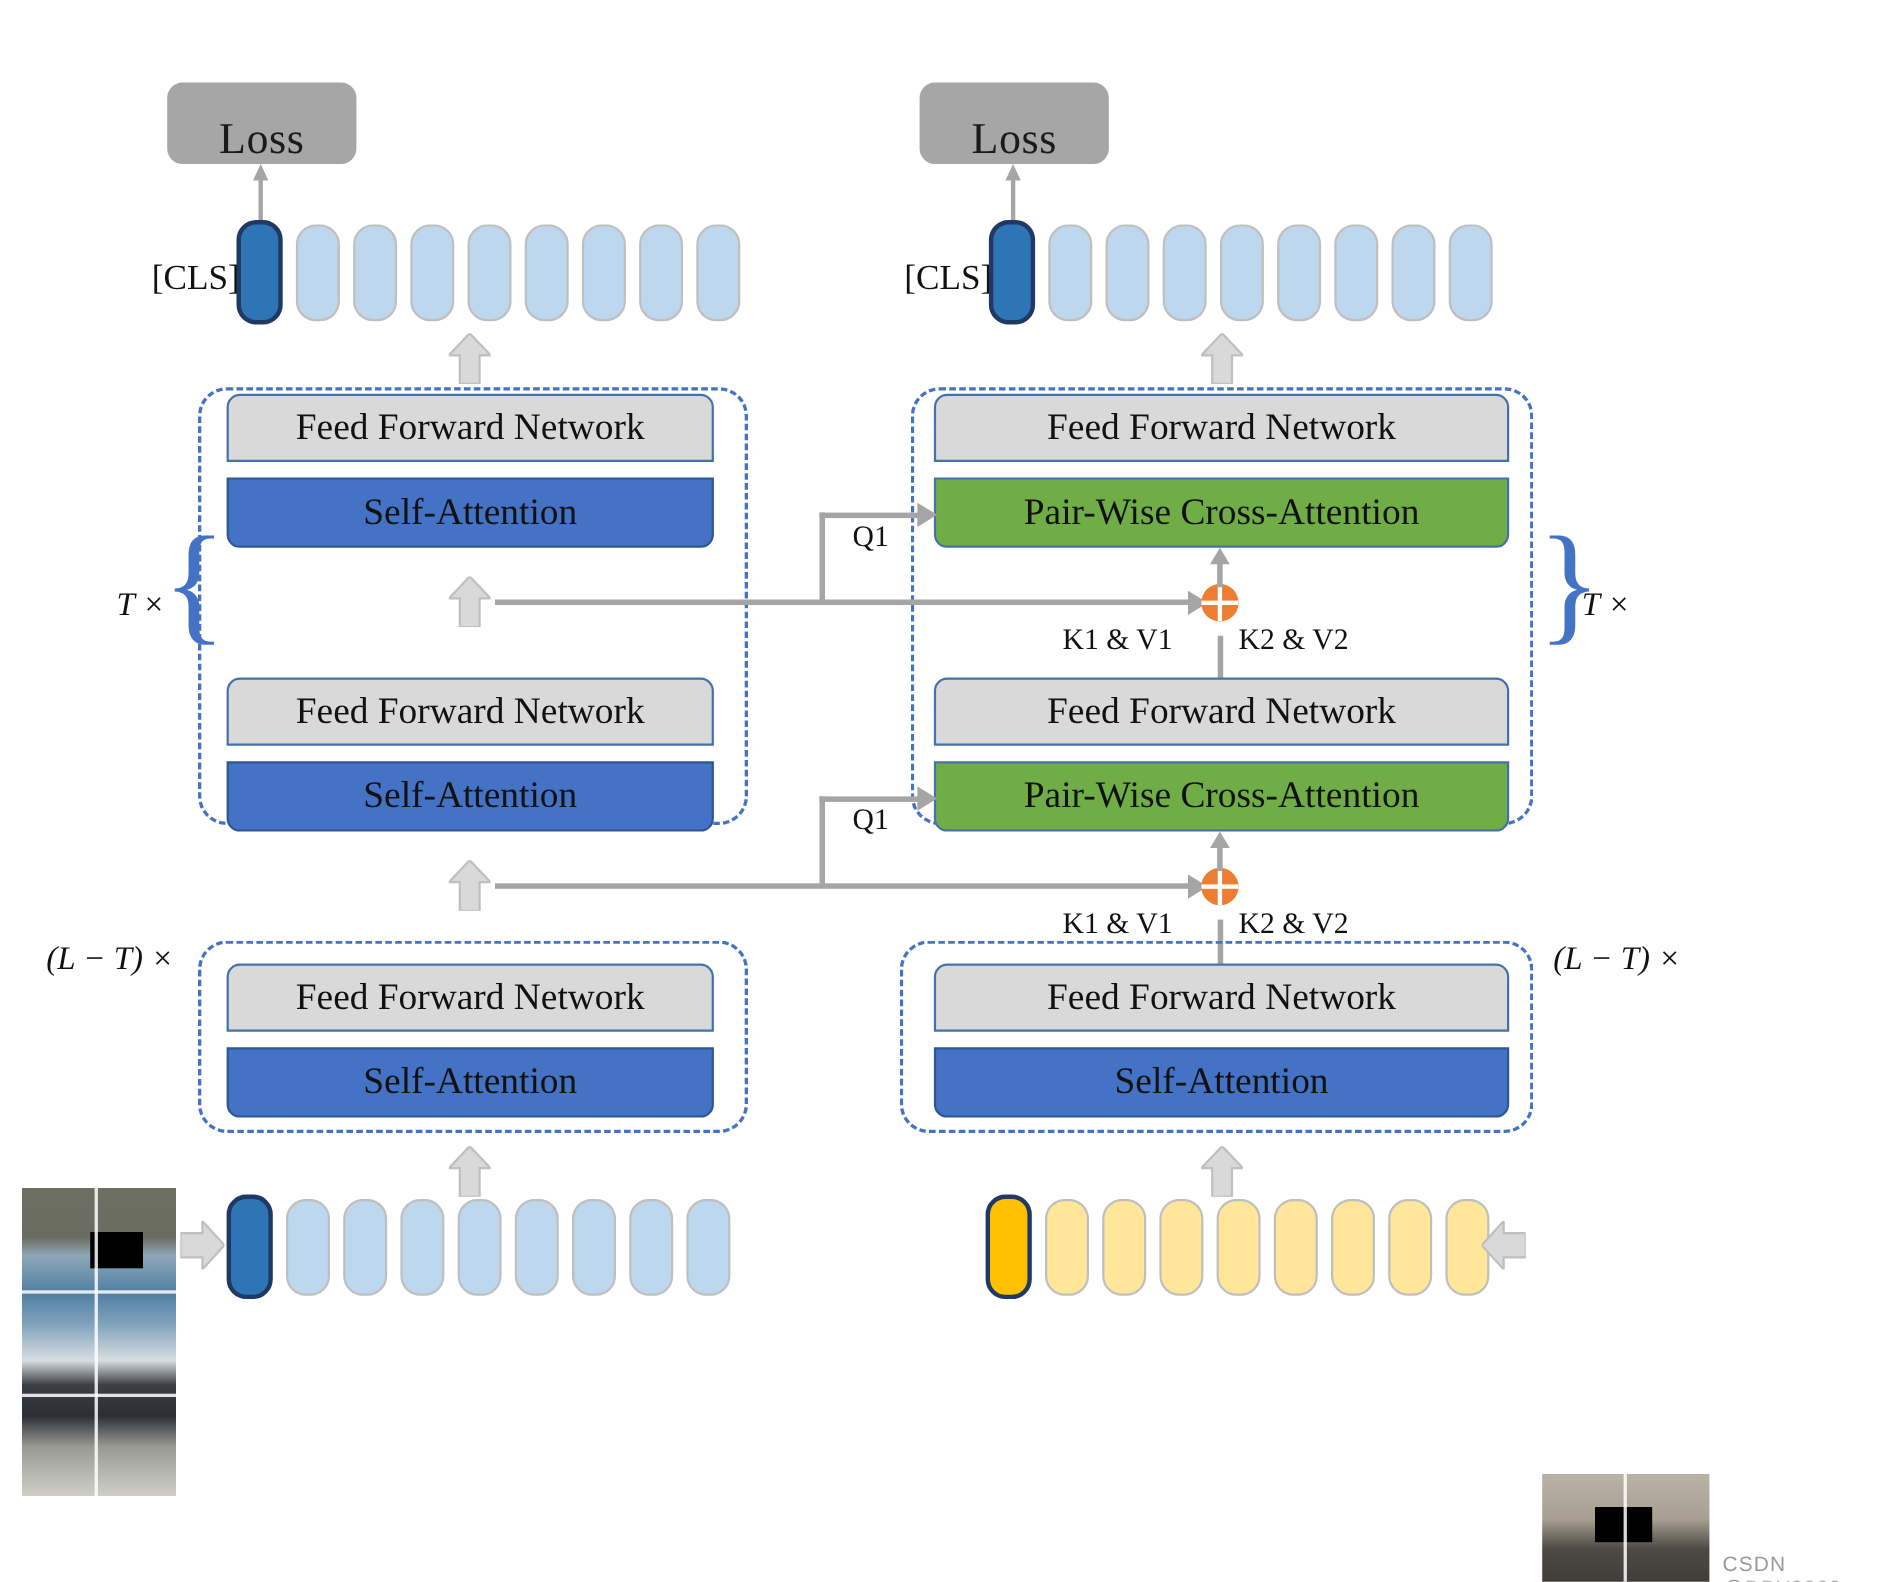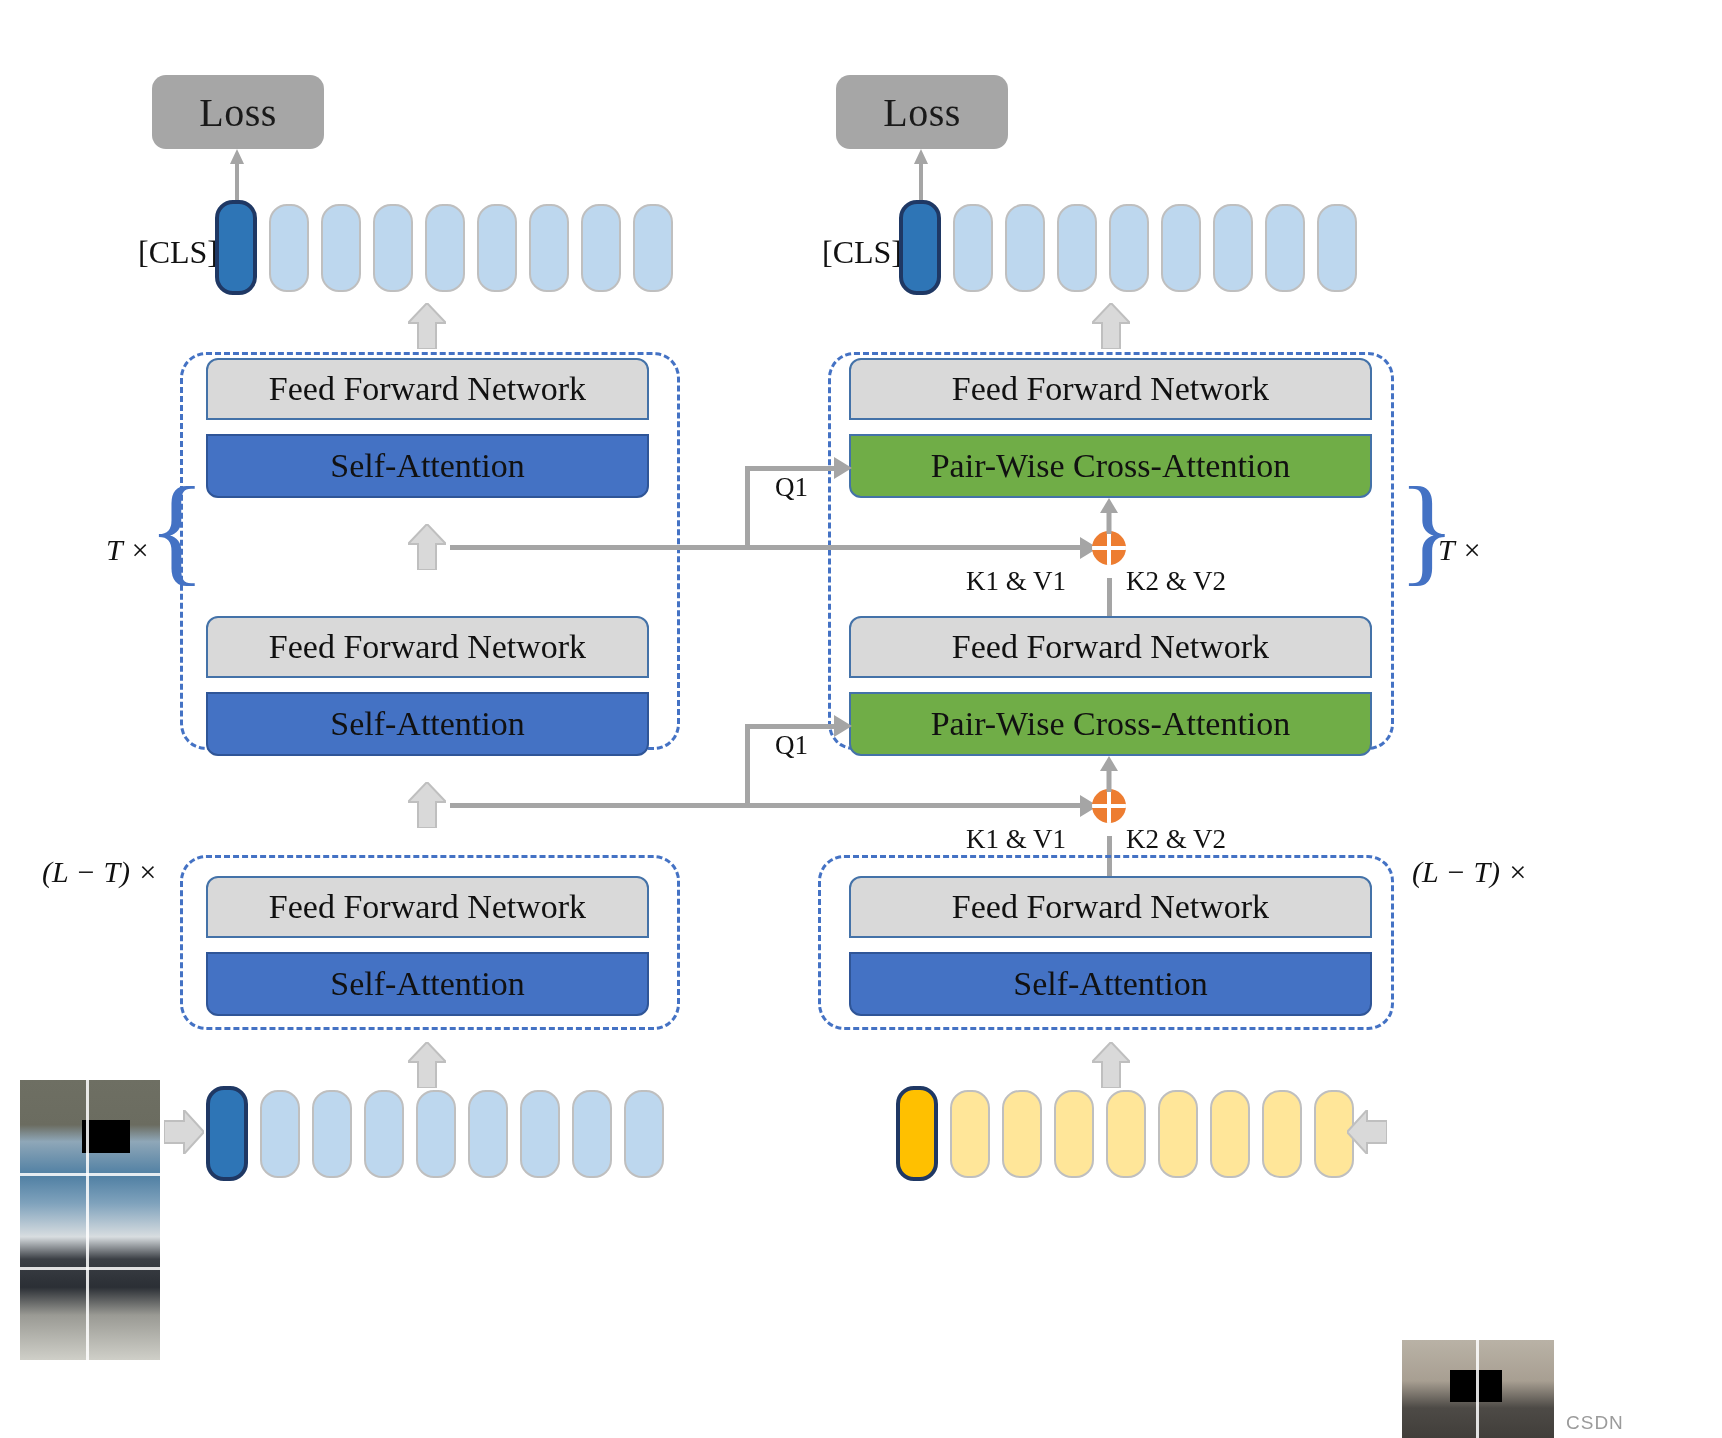--- a/index.html
+++ b/index.html
@@ -3,21 +3,21 @@
 <meta charset="utf-8">
 <style>
   html,body{margin:0;padding:0;background:#ffffff;}
   body{width:1722px;height:1438px;position:relative;overflow:hidden;
        font-family:"Liberation Serif","DejaVu Serif",serif;}
   .abs{position:absolute;}
 
   
   .loss-box{
     background:#a6a6a6;border-radius:14px;
-    display:flex;align-items:center;justify-content:center;
+    display:flex;align-items:flex-end;justify-content:center;
     font-size:40px;color:#1a1a1a;letter-spacing:.5px;
   }
 
   
   .tokrow{display:flex;align-items:flex-start;}
   .pill{border-radius:18px;box-sizing:border-box;}
   .pill.lightblue{background:#bdd7ee;border:2px solid #bfbfbf;}
   .pill.darkblue{background:#2e75b6;border:4px solid #1f3864;}
   .pill.lightyellow{background:#ffe699;border:2px solid #bfbfbf;}
   .pill.darkyellow{background:#ffc000;border:4px solid #1f3864;}

